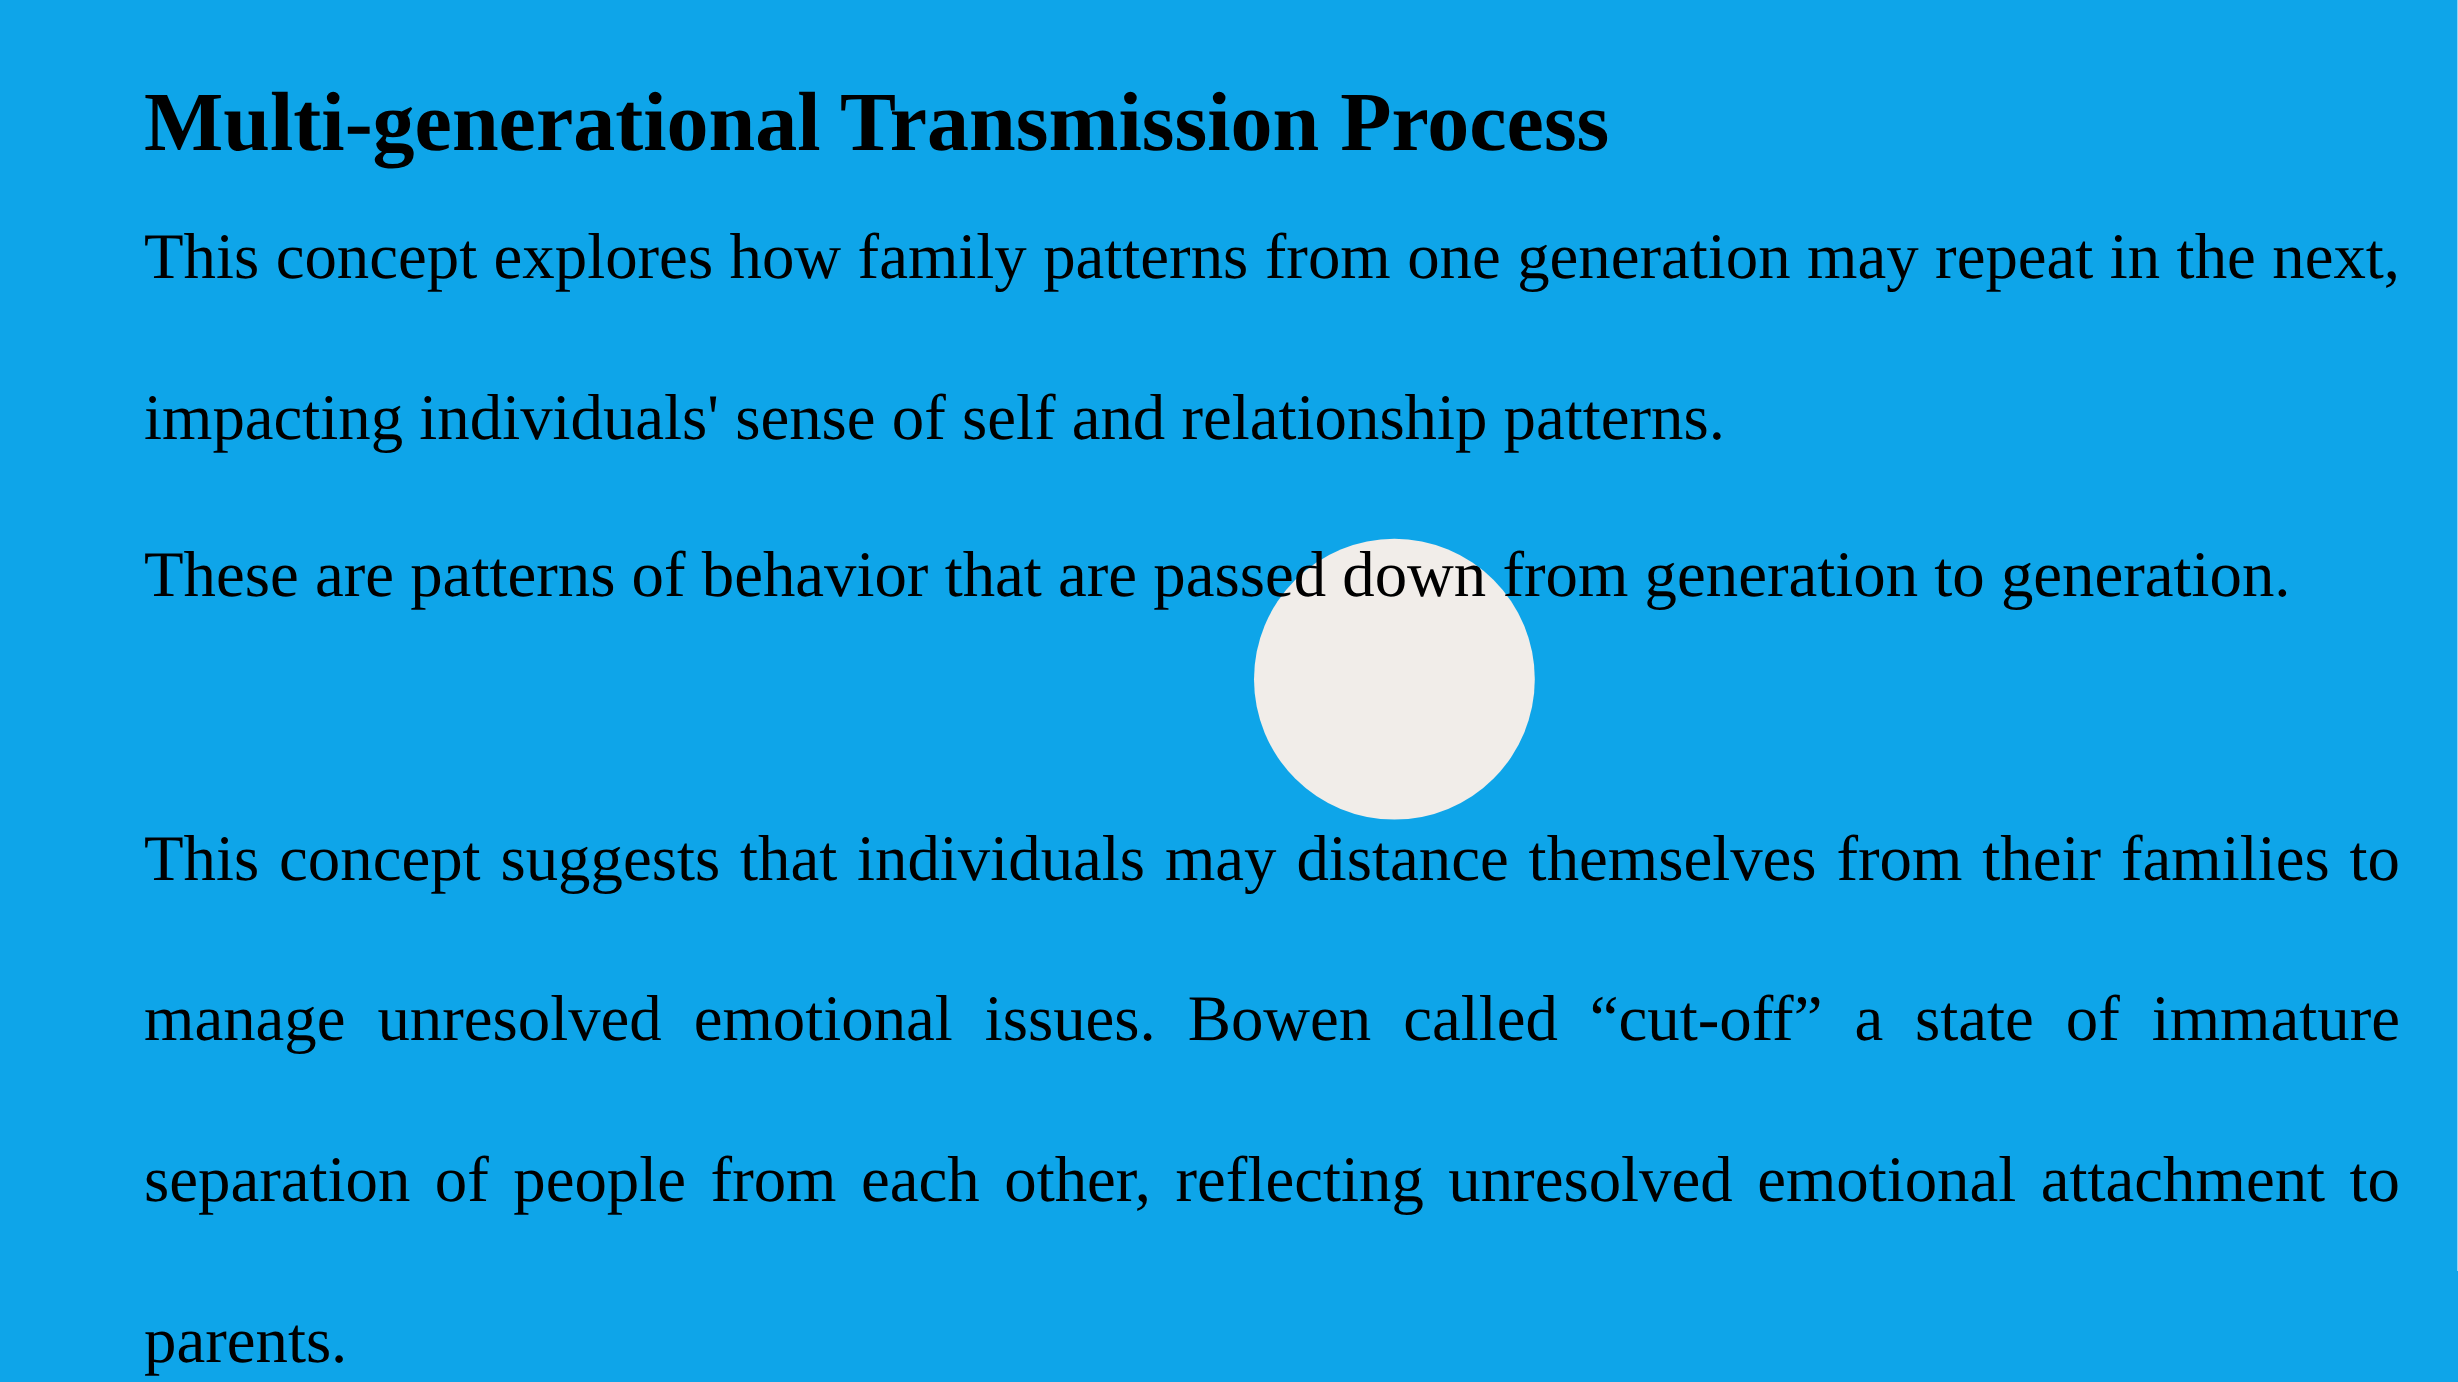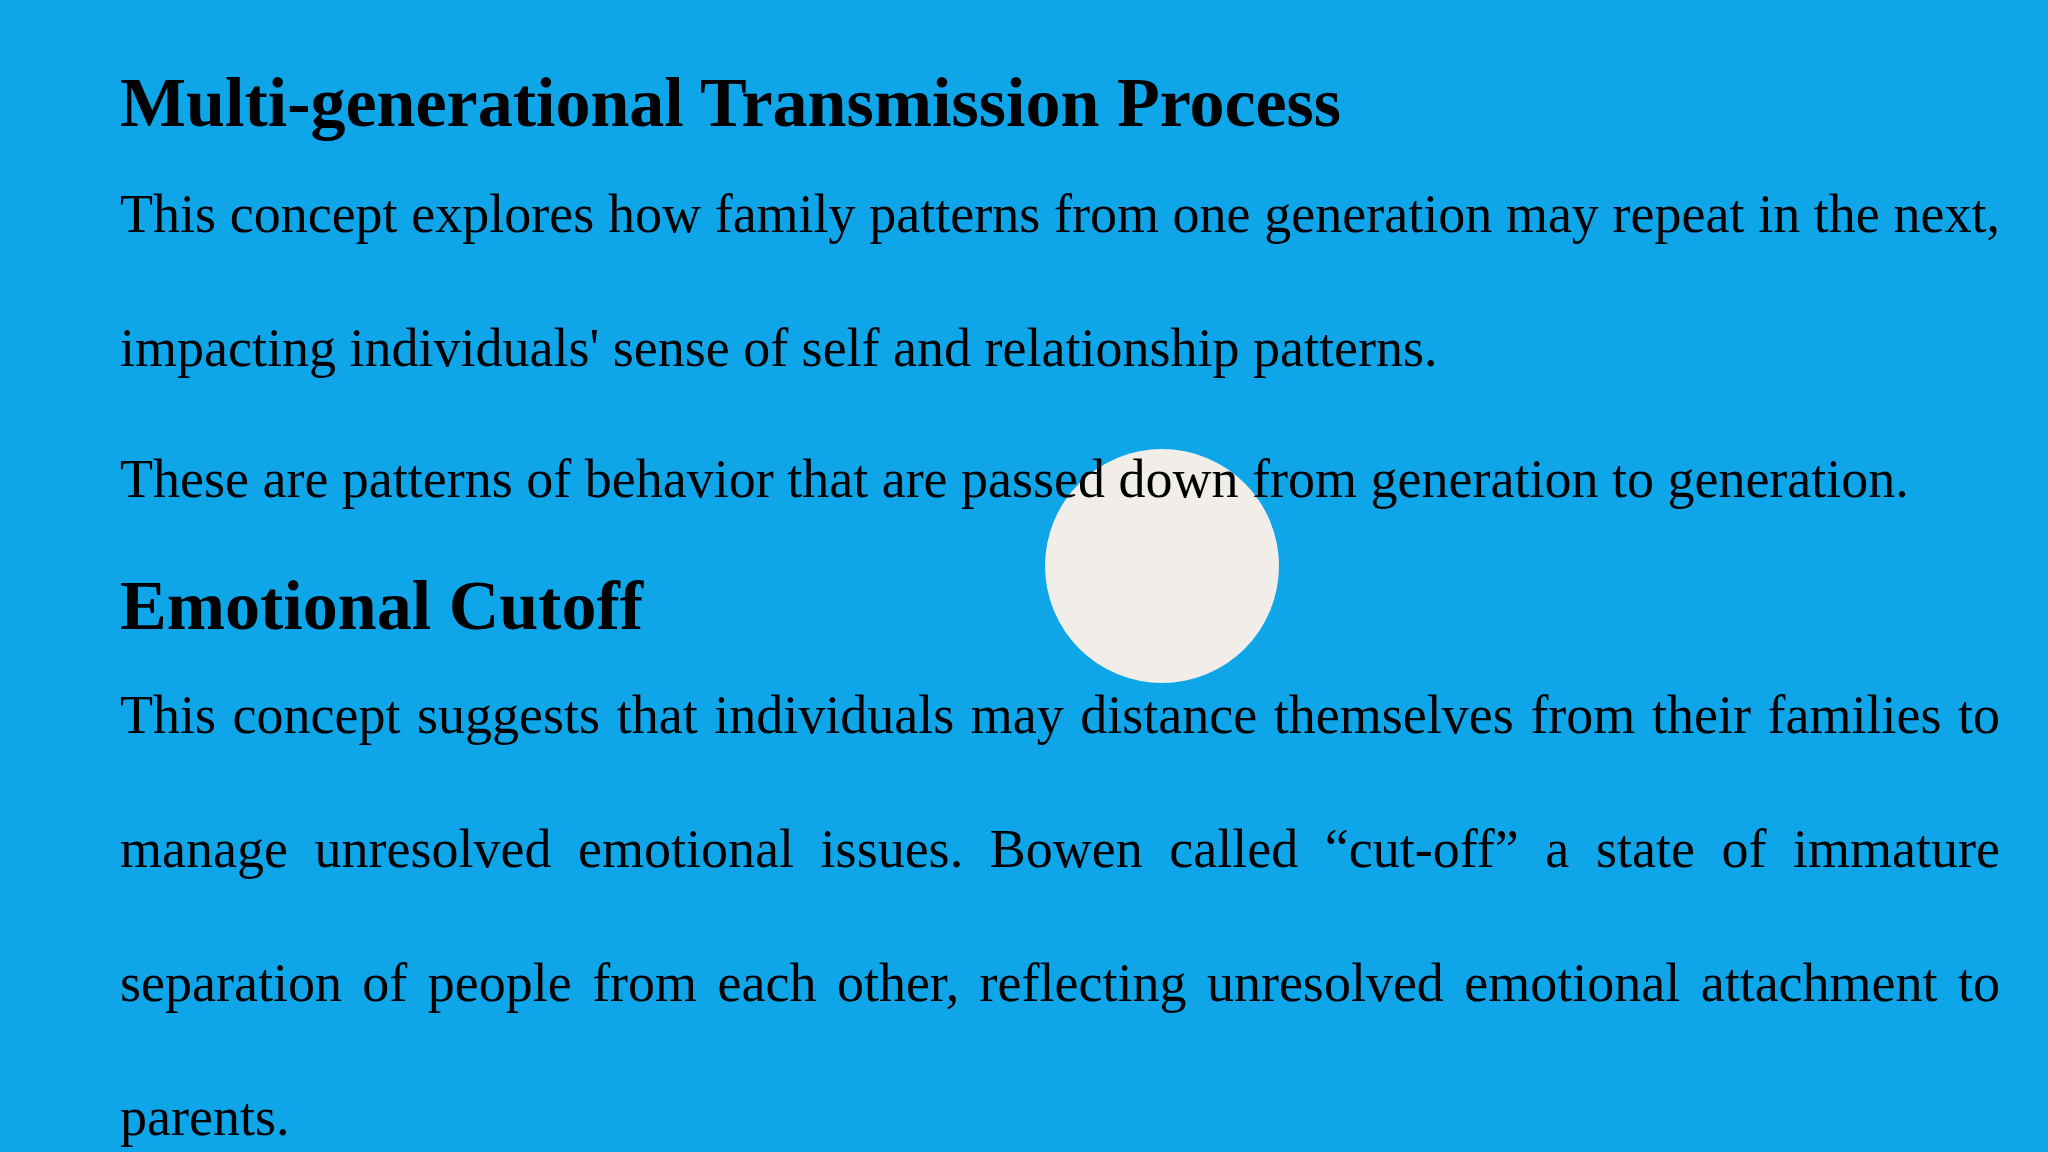--- a/index.html
+++ b/index.html
@@ -59,17 +59,16 @@
 <div class="page">
 
   <div class="watermark-circle"></div>
 
   <h1 class="doc-heading h-1">Multi-generational Transmission Process</h1>
 
   <p class="doc-par p-1">This concept explores how family patterns from one generation may repeat in the next, impacting individuals' sense of self and relationship patterns.</p>
 
   <p class="doc-par p-2">These are patterns of behavior that are passed down from generation to generation.</p>
 
-  <h2 class="doc-heading h-2">Emotional Cutoff</h2>
 
   <p class="doc-par p-3">This concept suggests that individuals may distance themselves from their families to manage unresolved emotional issues. Bowen called “cut-off” a state of immature separation of people from each other, reflecting unresolved emotional attachment to parents.</p>
 
 </div>
 
 </body></html>

